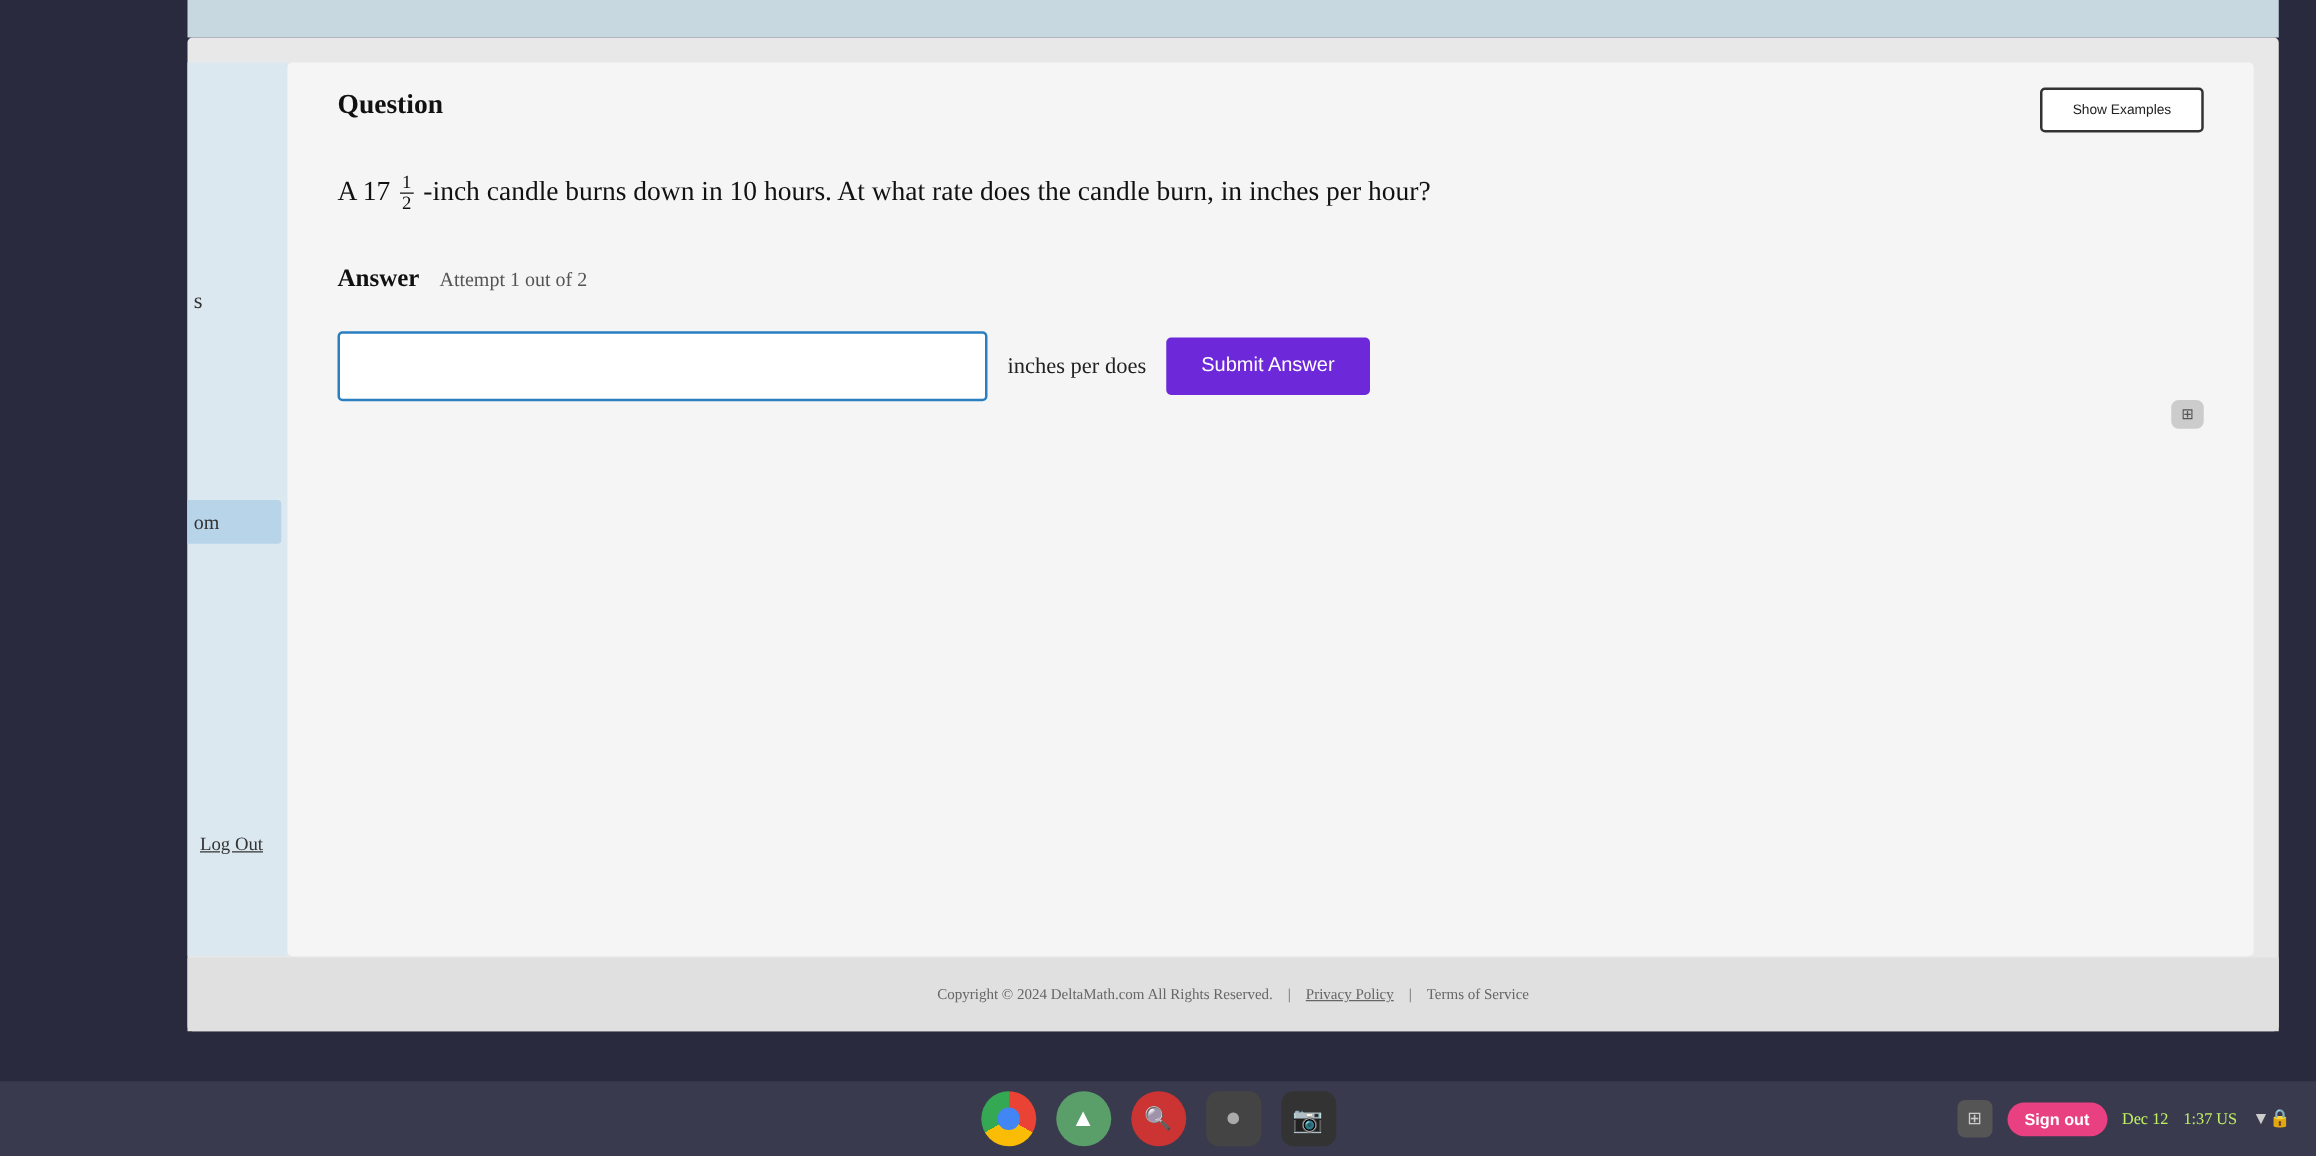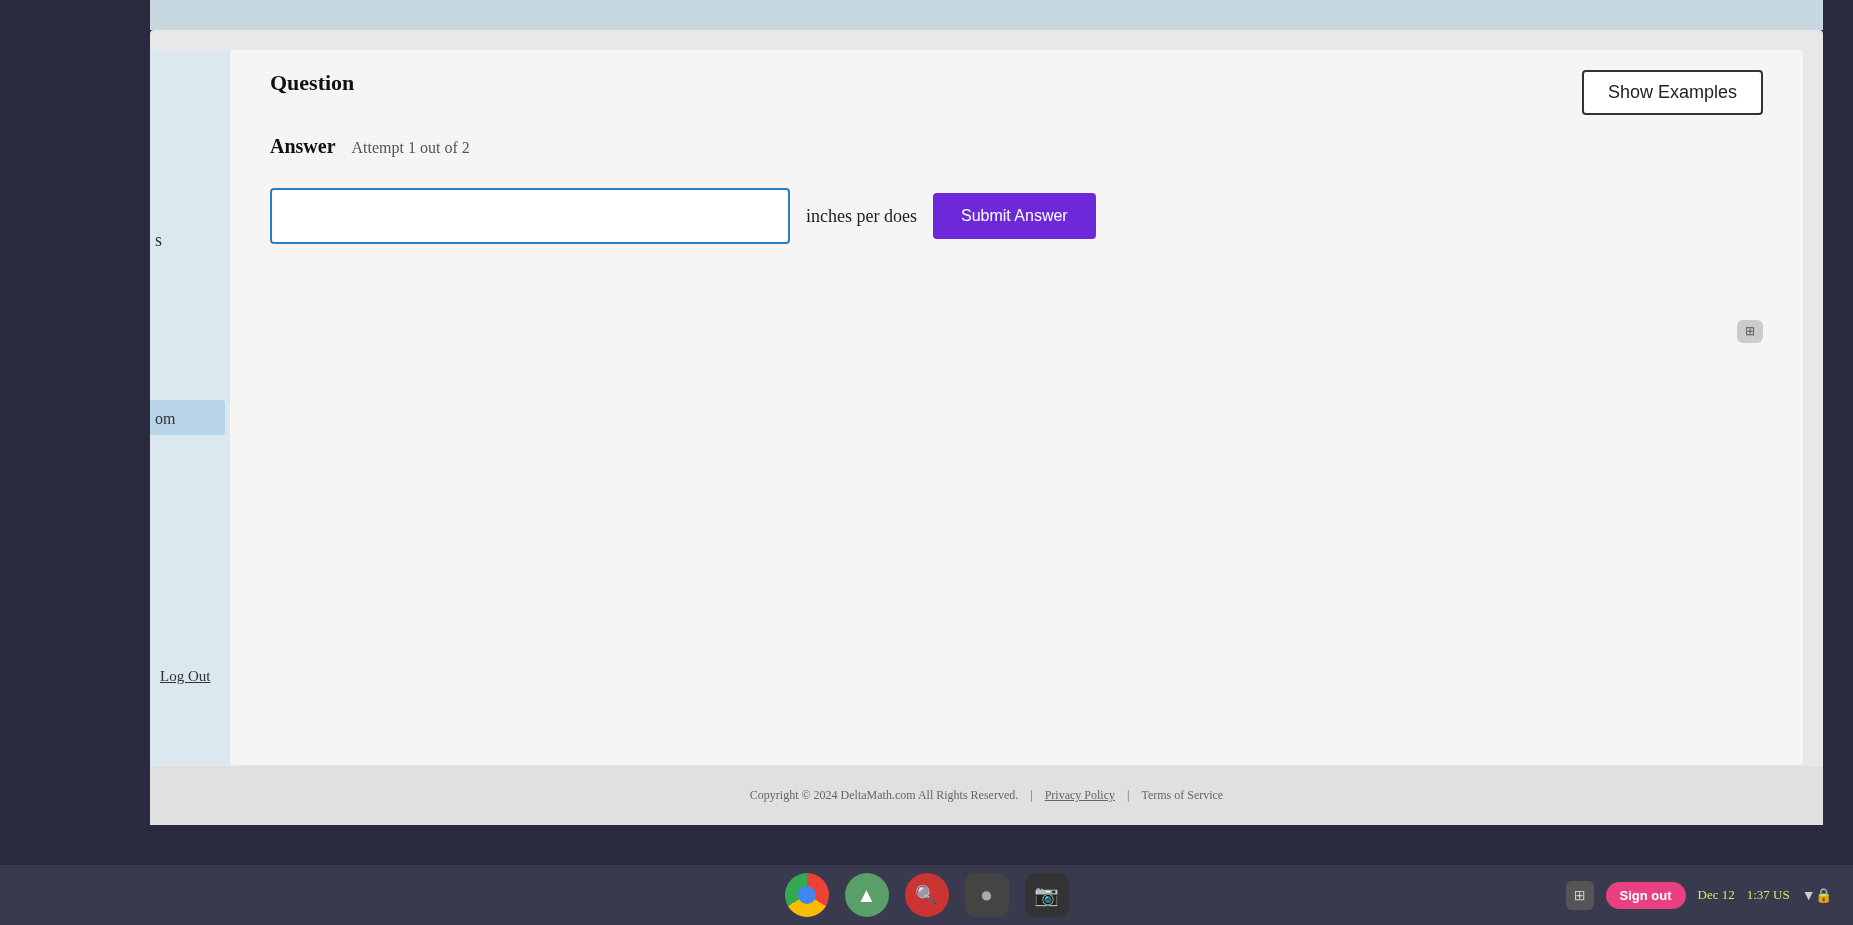--- a/index.html
+++ b/index.html
@@ -97,21 +97,21 @@
     .question-label {
       font-size: 22px;
       font-weight: bold;
       color: #111;
     }
 
     .show-examples-btn {
       border: 2px solid #333;
       background: white;
       padding: 10px 24px;
-      font-size: 18px;
+      font-size: 11px;
       border-radius: 4px;
       cursor: pointer;
       color: #222;
     }
 
     .question-text {
       padding: 30px 40px 20px 40px;
       font-size: 22px;
       line-height: 1.5;
       color: #111;
@@ -310,20 +310,28 @@
     <div class="sidebar-logout">Log Out</div>
   </div>
 
   <div class="content-panel">
 
     <div class="question-header">
       <span class="question-label">Question</span>
       <button class="show-examples-btn">Show Examples</button>
     </div>
 
+    <div class="question-text">
+      <span>A 17</span>
+      <span class="fraction">
+        <span class="numerator">1</span>
+        <span class="denominator">2</span>
+      </span>
+      <span>-inch candle burns down in 10 hours. At what rate does the candle burn, in inches per hour?</span>
+    </div>
 
     <div class="answer-section">
       <span class="answer-label">Answer</span>
       <span class="attempt-text">Attempt 1 out of 2</span>
 
       <div class="answer-input-row">
         <input class="answer-input" type="text" placeholder="" style="">
         <span class="units-label">inches per does</span>
         <button class="submit-btn">Submit Answer</button>
       </div>

